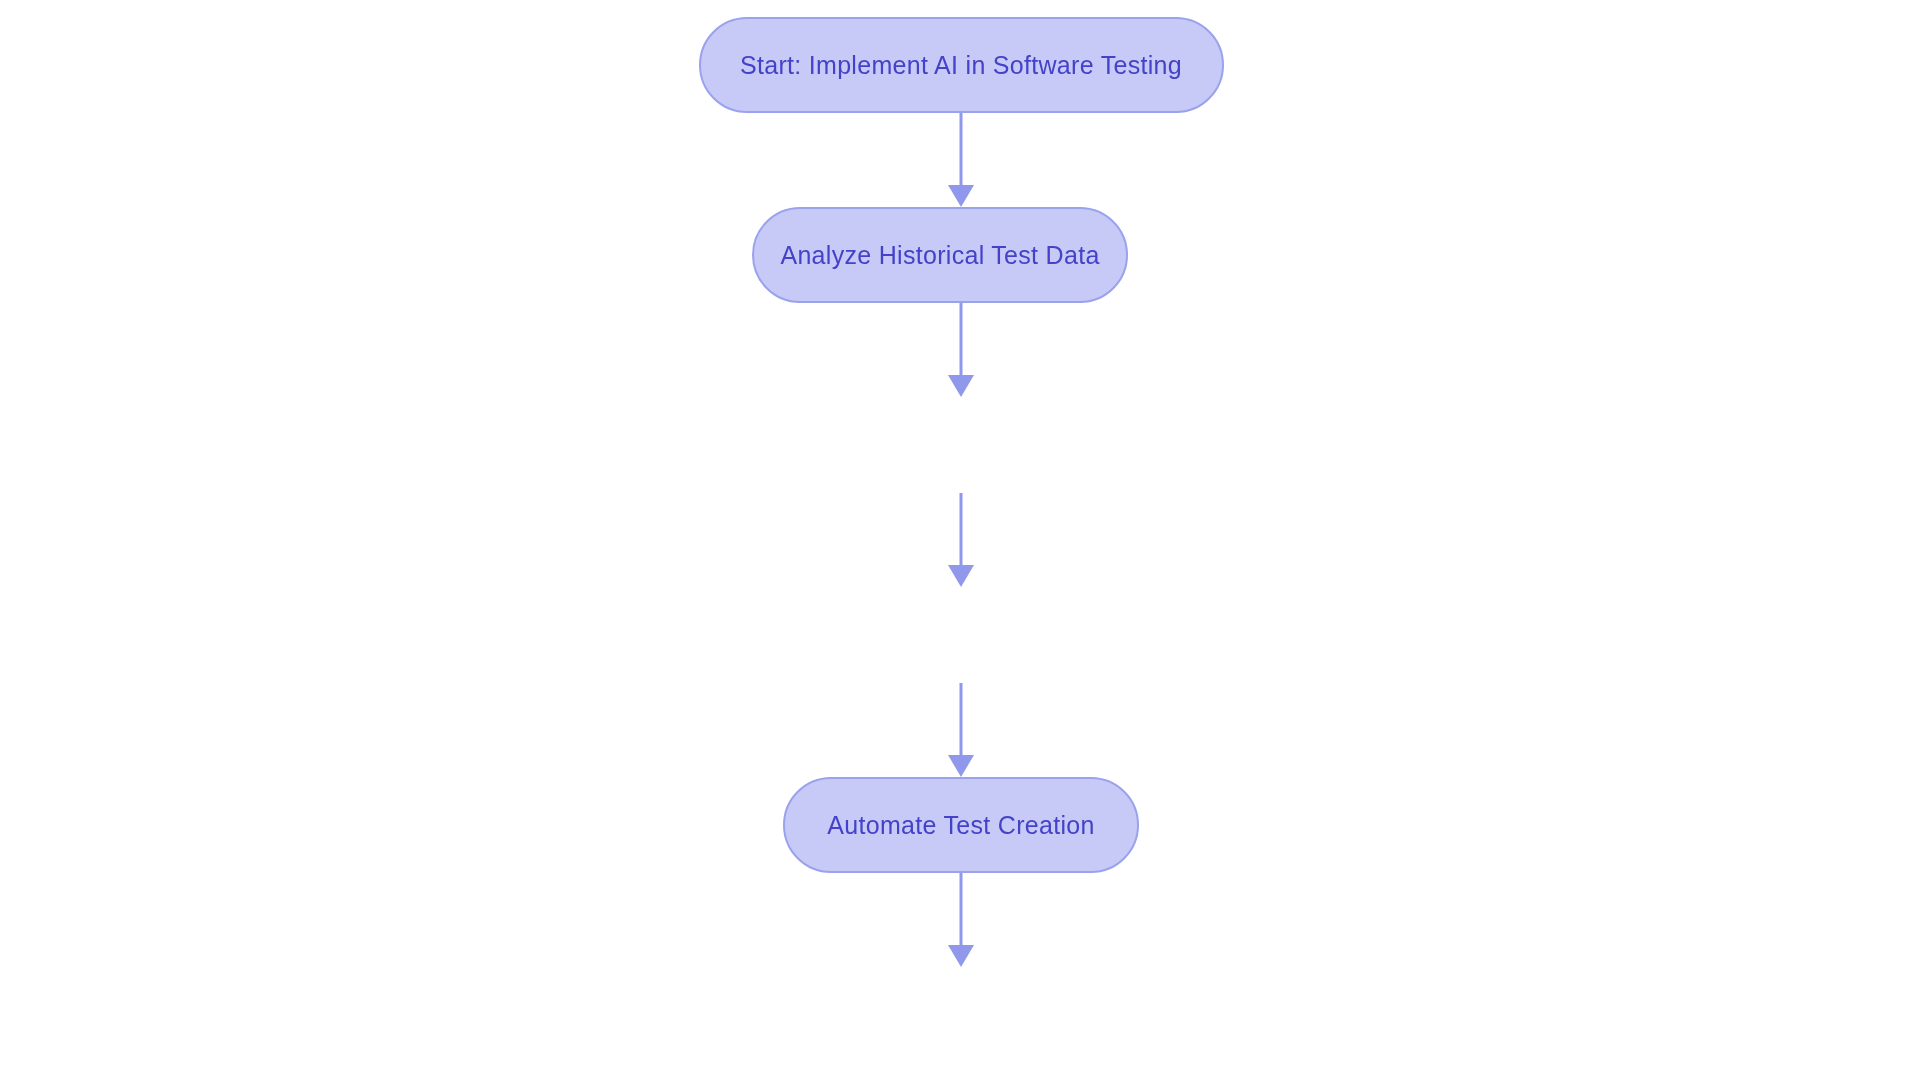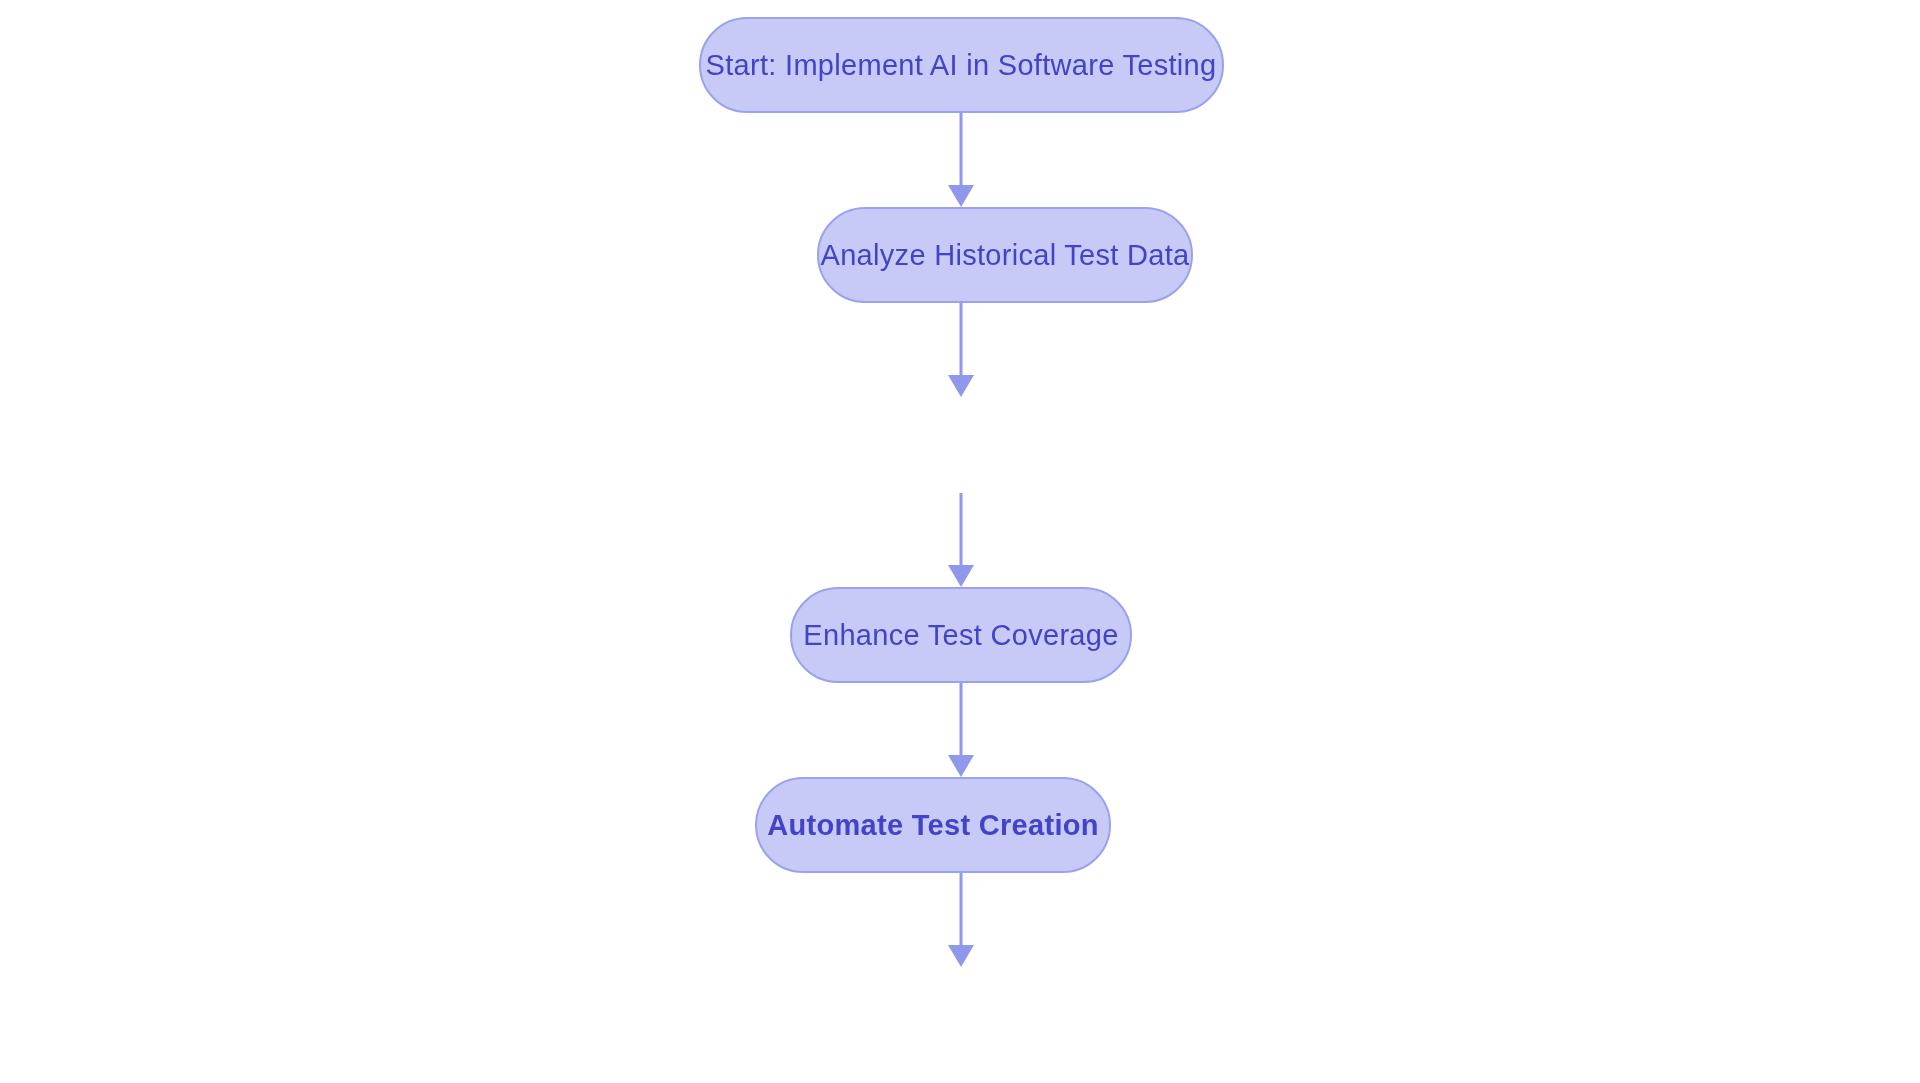--- a/index.html
+++ b/index.html
@@ -25,21 +25,21 @@
     height: 96px;
     border-radius: 48px;
     border: 2px solid var(--node-border, #9aa1ed);
     background: var(--node-fill, #c7caf6);
     display: flex;
     align-items: center;
     justify-content: center;
   }
   .node-label {
     color: var(--node-text, #4342c8);
-    font-size: 29px;
+    font-size: 25px;
     letter-spacing: 0.3px;
     white-space: nowrap;
     text-align: center;
   }
   .arrow {
     position: absolute;
     width: 26px;
   }
   .arrow-line {
     position: absolute;
@@ -63,38 +63,35 @@
 <body>
 
 <div id="canvas" style="--background: #ffffff; --node-fill: #c7caf6; --node-border: #9aa1ed; --node-text: #4342c8; --arrow: #9098ec;">
     <div class="node" style="width: 525px; left: 698.5px; top: 17px;">
       <span class="node-label">Start: Implement AI in Software Testing</span>
     </div>
     <div class="arrow" style="left: 948px; top: 113px; height: 94px;">
       <div class="arrow-line" style="top: 0px; height: 73px;"></div>
       <div class="arrow-head" style="top: 72px;"></div>
     </div>
-    <div class="node" style="width: 376px; left: 817px; top: 207px;">
+    <div class="node" style="width: 376px; left: 752px; top: 207px;">
       <span class="node-label">Analyze Historical Test Data</span>
     </div>
     <div class="arrow" style="left: 948px; top: 303px; height: 94px;">
       <div class="arrow-line" style="top: 0px; height: 73px;"></div>
       <div class="arrow-head" style="top: 72px;"></div>
     </div>
     <div class="arrow" style="left: 948px; top: 493px; height: 94px;">
       <div class="arrow-line" style="top: 0px; height: 73px;"></div>
       <div class="arrow-head" style="top: 72px;"></div>
     </div>
-    <div class="node" style="width: 342px; left: 790px; top: 587px;">
-      <span class="node-label">Enhance Test Coverage</span>
-    </div>
     <div class="arrow" style="left: 948px; top: 683px; height: 94px;">
       <div class="arrow-line" style="top: 0px; height: 73px;"></div>
       <div class="arrow-head" style="top: 72px;"></div>
     </div>
-    <div class="node" style="width: 356px; left: 755px; top: 777px; font-weight: bold;">
+    <div class="node" style="width: 356px; left: 783px; top: 777px;">
       <span class="node-label">Automate Test Creation</span>
     </div>
     <div class="arrow" style="left: 948px; top: 873px; height: 94px;">
       <div class="arrow-line" style="top: 0px; height: 73px;"></div>
       <div class="arrow-head" style="top: 72px;"></div>
     </div>
   </div>
 
 </body></html>

